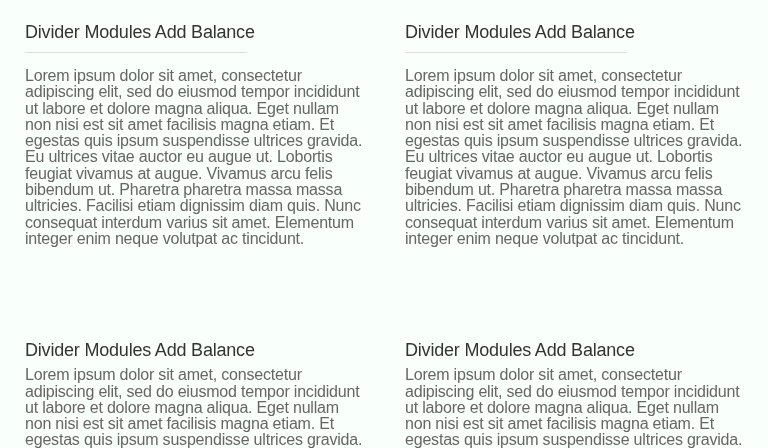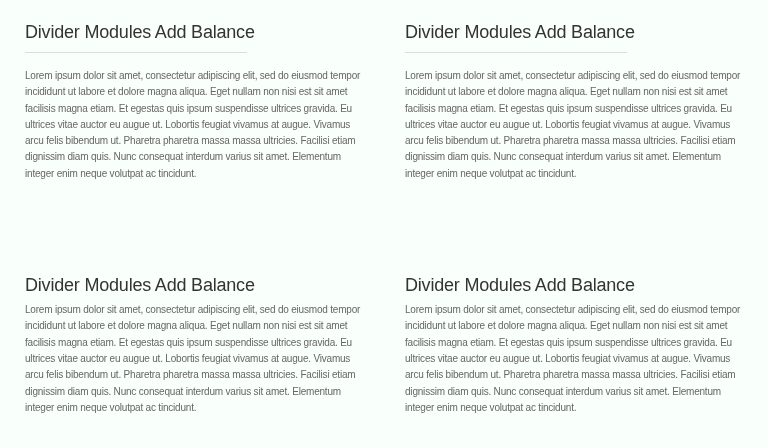--- a/index.html
+++ b/index.html
@@ -37,21 +37,21 @@
     color: #333333;
   }
   .divider {
     width: 222px;
     height: 0;
     border-top: 1px solid #dddddd;
     margin-top: 8px;
   }
   .module-text {
     margin: 15px 0 0 0;
-    font-size: 10px;
+    font-size: 16px;
     line-height: 16.3px;
     letter-spacing: -0.2px;
     color: #666666;
     text-align: left;
   }
   .module.no-divider .module-text {
     margin-top: 5px;
   }
 </style>
 </head>

